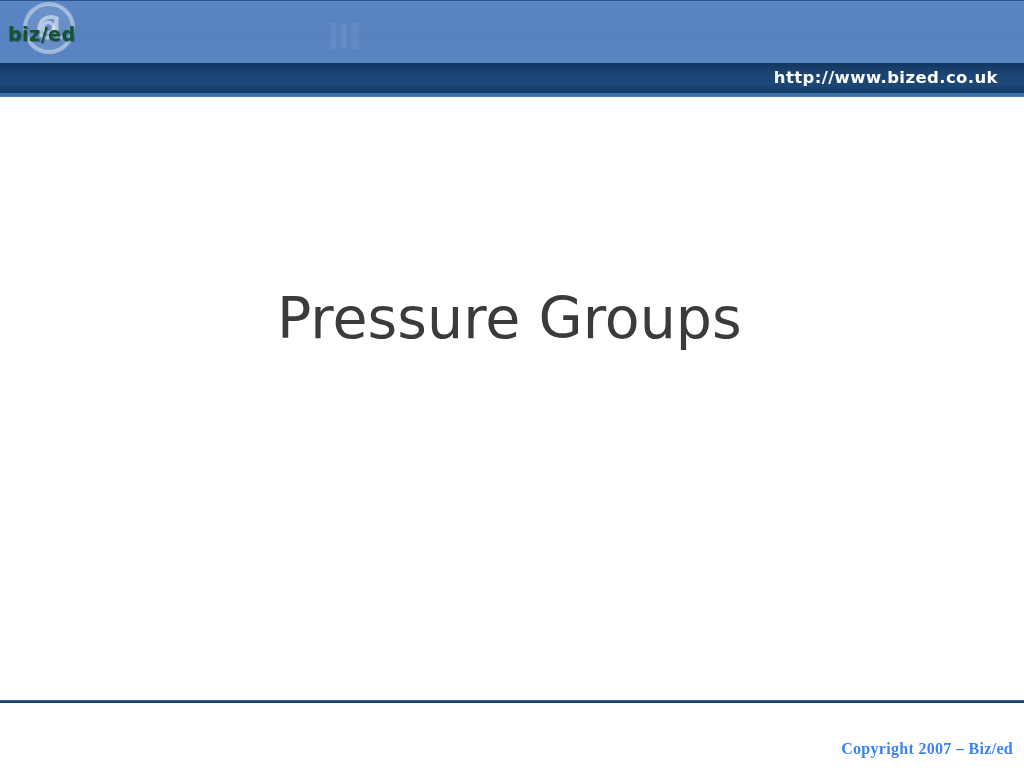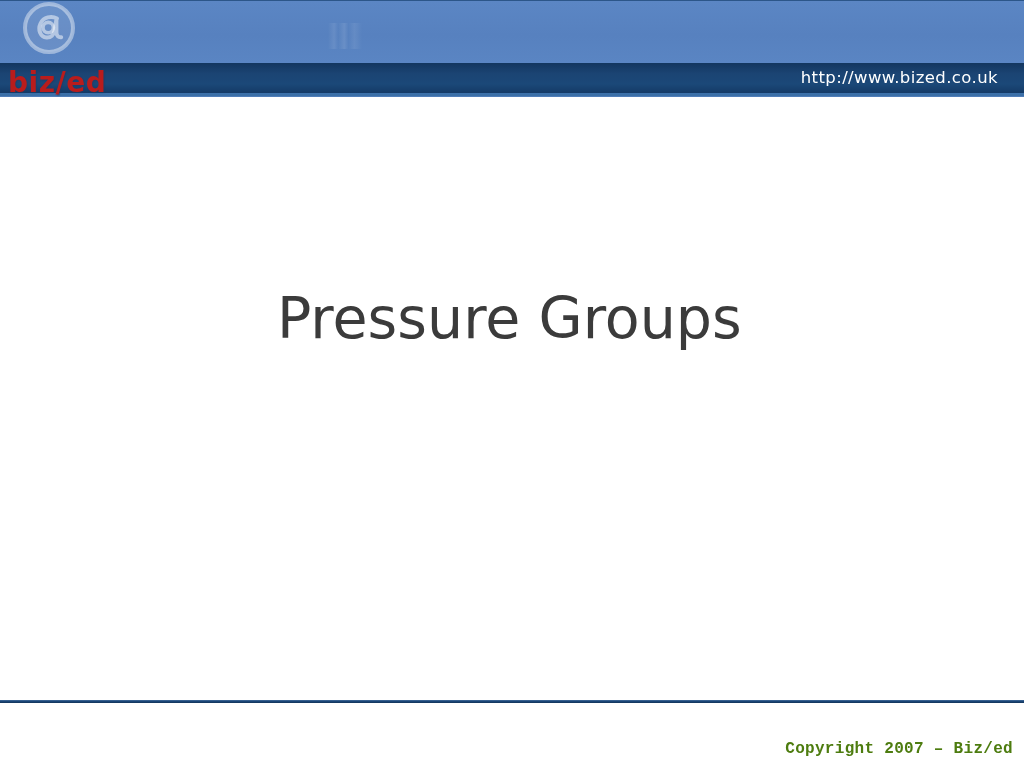--- a/index.html
+++ b/index.html
@@ -77,21 +77,21 @@
     width: 1024px;
     height: 4px;
     background: linear-gradient(180deg, #3d72ab 0%, #3a6ea5 60%, #5a85c2 100%);
   }
 
   .site-url {
     position: absolute;
     right: 26px;
     top: 68px;
     font-size: 16.5px;
-    font-weight: normal;
+    font-weight: bold;
     color: #ffffff;
     letter-spacing: 0.4px;
     white-space: nowrap;
     font-family: "DejaVu Sans", sans-serif;
   }
 
   
   .logo {
     position: absolute;
     left: 0px;
@@ -103,28 +103,27 @@
     position: absolute;
     left: 22px;
     top: 1px;
     width: 54px;
     height: 54px;
   }
   .logo-text {
     position: absolute;
     left: 8px;
     top: 25px;
-    font-size: 28px;
+    font-size: 19px;
     font-weight: bold;
-    color: #b91c1c;
+    color: #14532d;
     letter-spacing: 0.5px;
     font-family: "DejaVu Sans", sans-serif;
     text-shadow: 1px 1px 1px rgba(30,60,100,0.55);
     line-height: 1;
-    margin-top: 44px;
   }
 
   
   .content {
     position: absolute;
     left: 0;
     top: 97px;
     width: 1024px;
     height: 603px;
   }
@@ -148,24 +147,24 @@
     width: 1024px;
     height: 3px;
     background: linear-gradient(180deg, #476f9e 0%, #1c4778 45%, #123358 100%);
   }
   .footer-copyright {
     position: absolute;
     right: 11px;
     top: 740px;
     font-size: 16px;
     font-weight: bold;
-    color: #4d7c0f;
+    color: #3b82f6;
     letter-spacing: 0.3px;
     white-space: nowrap;
-    font-family: Liberation Mono, monospace;
+    font-family: Liberation Serif, serif;
   }
 </style>
 </head>
 <body>
 
 <div class="slide">
 
   <div class="header">
 
     <div class="header-top-band">

